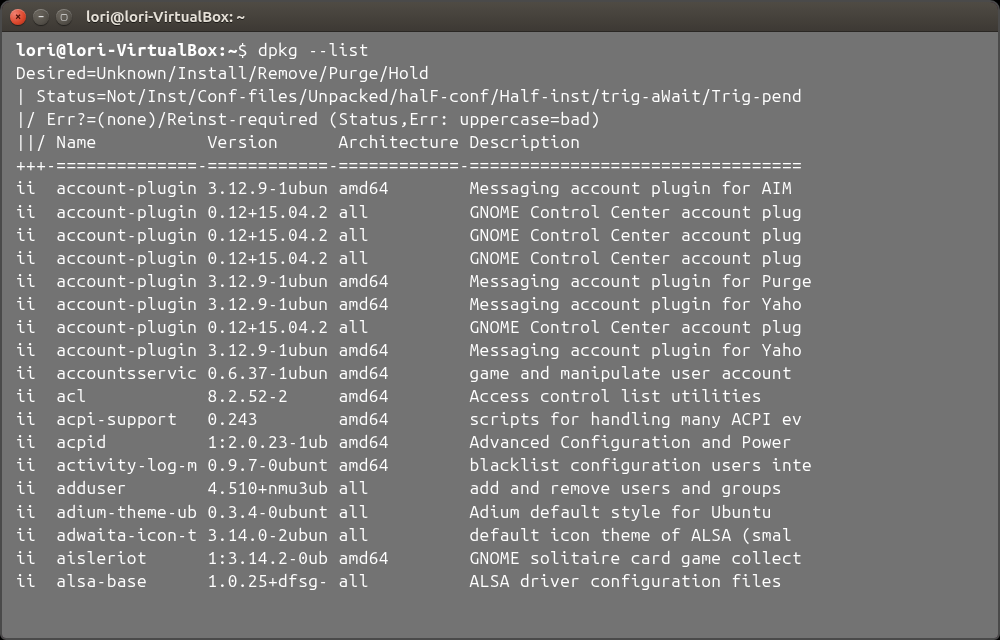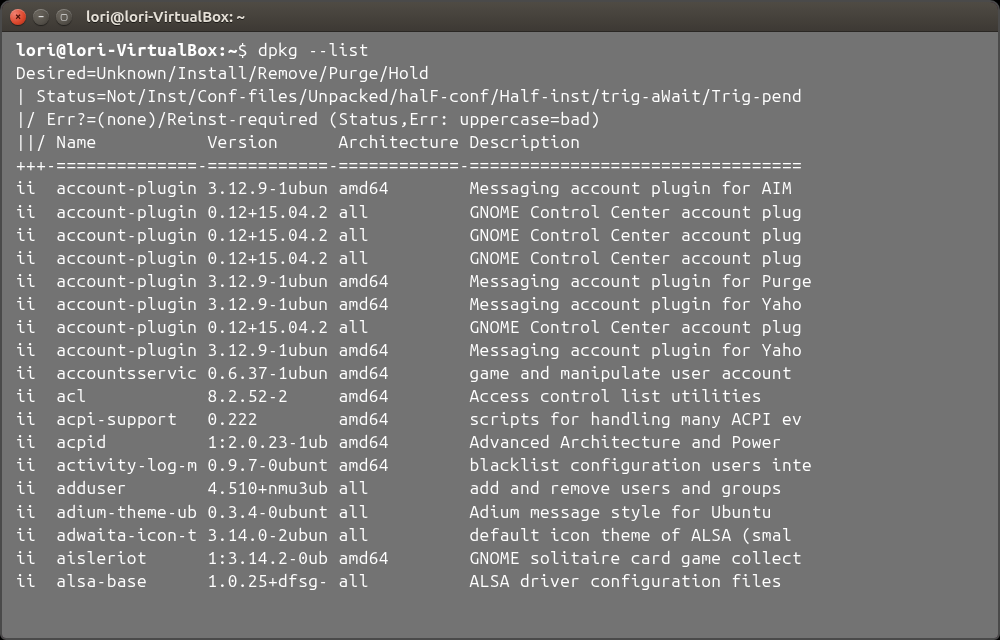--- a/index.html
+++ b/index.html
@@ -97,21 +97,21 @@
 <div id="rows"><span class="row">ii  account-plugin 3.12.9-1ubun amd64        Messaging account plugin for AIM</span>
 <span class="row">ii  account-plugin 0.12+15.04.2 all          GNOME Control Center account plug</span>
 <span class="row">ii  account-plugin 0.12+15.04.2 all          GNOME Control Center account plug</span>
 <span class="row">ii  account-plugin 0.12+15.04.2 all          GNOME Control Center account plug</span>
 <span class="row">ii  account-plugin 3.12.9-1ubun amd64        Messaging account plugin for Purge</span>
 <span class="row">ii  account-plugin 3.12.9-1ubun amd64        Messaging account plugin for Yaho</span>
 <span class="row">ii  account-plugin 0.12+15.04.2 all          GNOME Control Center account plug</span>
 <span class="row">ii  account-plugin 3.12.9-1ubun amd64        Messaging account plugin for Yaho</span>
 <span class="row">ii  accountsservic 0.6.37-1ubun amd64        game and manipulate user account</span>
 <span class="row">ii  acl            8.2.52-2     amd64        Access control list utilities</span>
-<span class="row">ii  acpi-support   0.222        amd64        scripts for handling many ACPI ev</span>
-<span class="row">ii  acpid          1:2.0.23-1ub amd64        Advanced Architecture and Power </span>
+<span class="row">ii  acpi-support   0.243        amd64        scripts for handling many ACPI ev</span>
+<span class="row">ii  acpid          1:2.0.23-1ub amd64        Advanced Configuration and Power </span>
 <span class="row">ii  activity-log-m 0.9.7-0ubunt amd64        blacklist configuration users inte</span>
 <span class="row">ii  adduser        4.510+nmu3ub all          add and remove users and groups</span>
-<span class="row">ii  adium-theme-ub 0.3.4-0ubunt all          Adium message style for Ubuntu</span>
+<span class="row">ii  adium-theme-ub 0.3.4-0ubunt all          Adium default style for Ubuntu</span>
 <span class="row">ii  adwaita-icon-t 3.14.0-2ubun all          default icon theme of ALSA (smal</span>
 <span class="row">ii  aisleriot      1:3.14.2-0ub amd64        GNOME solitaire card game collect</span>
 <span class="row">ii  alsa-base      1.0.25+dfsg- all          ALSA driver configuration files</span></div></div>
 </div>
 
 </body></html>

